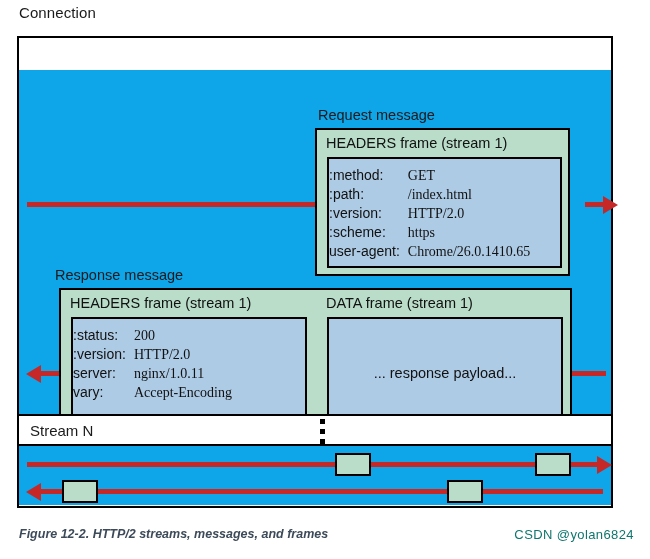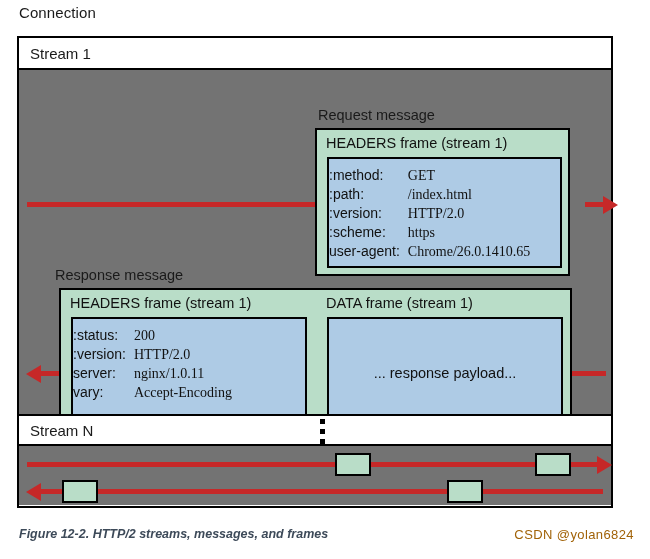--- a/index.html
+++ b/index.html
@@ -85,21 +85,21 @@
   }
   .vdots i:nth-child(1) { top: 1px; }
   .vdots i:nth-child(2) { top: 11px; }
   .vdots i:nth-child(3) { top: 21px; }
 
   
   .stream-body {
     position: absolute;
     left: 0;
     width: 100%;
-    background: #737373;
+    background: #0ea5e9;
     box-sizing: border-box;
   }
   #stream1-body { top: 32px; height: 344px; }
   #streamN-body { top: 408px; height: 59px; }
 
   
   .arrow-line {
     position: absolute;
     height: 5px;
     background: #c62828;
@@ -204,37 +204,34 @@
     font-style: italic;
     font-weight: bold;
     color: #3d4a59;
     white-space: nowrap;
   }
   .watermark {
     position: absolute;
     right: 16px;
     top: 527px;
     font-size: 13px;
-    color: #a16207;
+    color: #0f766e;
     white-space: nowrap;
     letter-spacing: 0.4px;
   }
 </style>
 </head>
 <body>
 
 <div id="figure">
 
   <div class="connection-label">Connection</div>
 
   <div class="connection-frame">
 
-    <div class="stream-band" id="stream1-band">
-      <span class="stream-label">Stream 1</span>
-    </div>
 
     <div class="stream-body" id="stream1-body">
 
       <div class="arrow-line" style="left:8px; top:132px; width:305px;"></div>
       <div class="arrow-line" style="left:566px; top:132px; width:18px;"></div>
       <div class="arrow-head right" style="left:584px; top:125.5px;"></div>
 
       <div class="arrow-head left" style="left:7px; top:294.5px;"></div>
       <div class="arrow-line" style="left:22px; top:301px; width:18px;"></div>
       <div class="arrow-line" style="left:553px; top:301px; width:34px;"></div>

